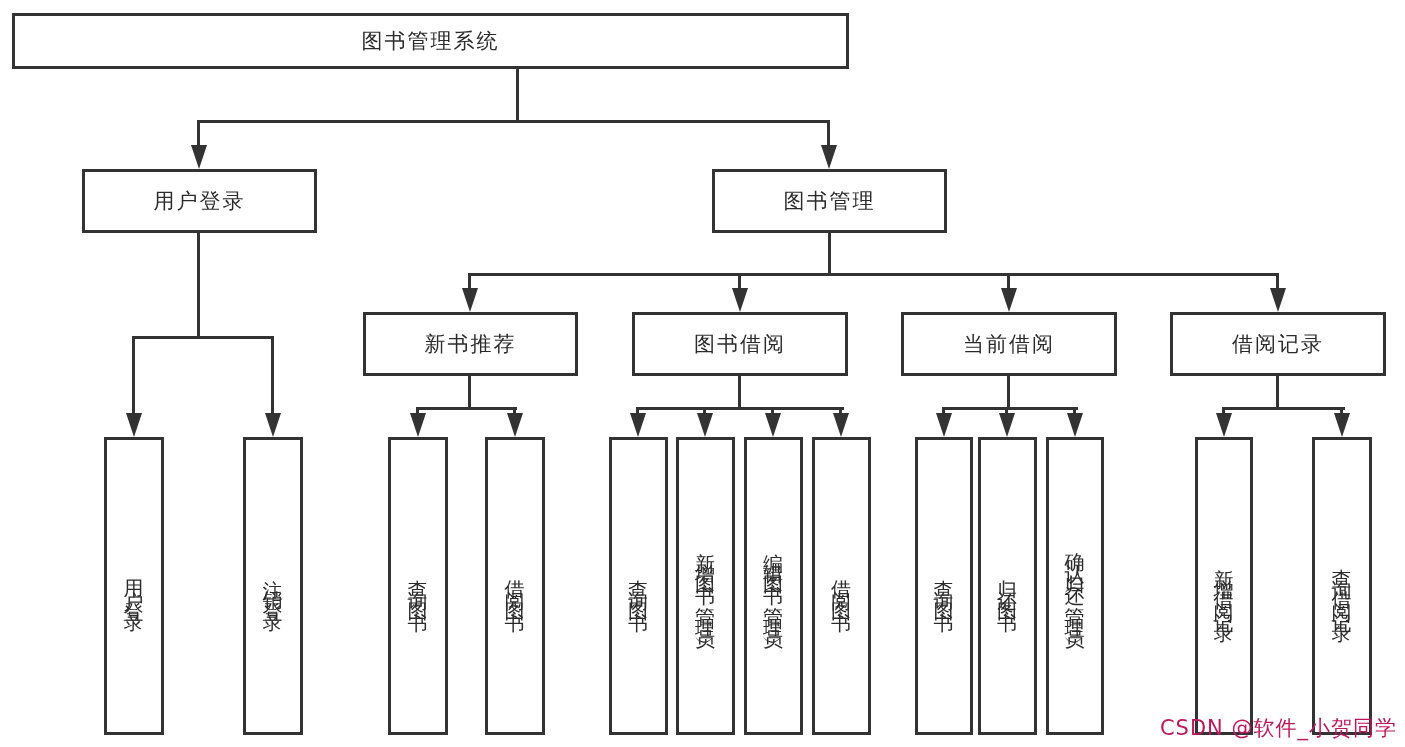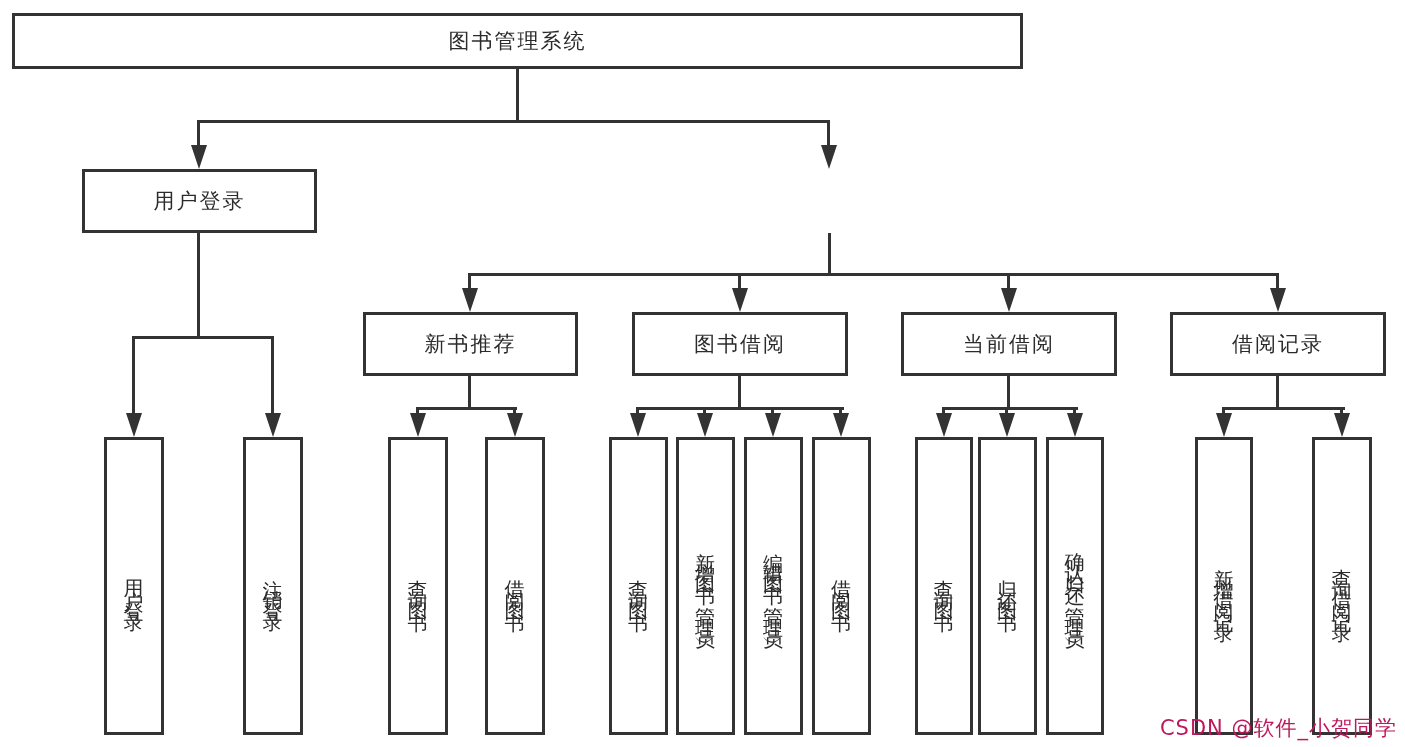--- a/index.html
+++ b/index.html
@@ -26,34 +26,37 @@
   .watermark{
     position:absolute;right:8px;bottom:5px;font-size:21px;letter-spacing:1px;
     color:#be185d;z-index:5;white-space:nowrap;
   }
 </style>
 </head>
 <body>
 
 <div class="stage">
 
-  <div class="box hbox" style="left:12px;top:13px;width:1011px;height:56px;">
+  <div class="box hbox" style="left:12px;top:13px;width:837px;height:56px;">
     <span>图书管理系统</span>
   </div>
 
   <div class="vline" style="left:516px;top:69px;height:54px;"></div>
   <div class="hline" style="left:197px;top:120px;width:633px;"></div>
 
   <div class="vline" style="left:197px;top:120px;height:28px;"></div>
   <div class="arrowhead" style="left:191px;top:145px;"></div>
   <div class="vline" style="left:827px;top:120px;height:28px;"></div>
   <div class="arrowhead" style="left:821px;top:145px;"></div>
 
   <div class="box hbox" style="left:82px;top:169px;width:235px;height:64px;">
     <span>用户登录</span>
+  </div>
+  <div class="box hbox" style="left:712px;top:169px;width:235px;height:64px;">
+    <span>图书管理</span>
   </div>
 
   <div class="vline" style="left:197px;top:233px;height:106px;"></div>
   <div class="hline" style="left:132px;top:336px;width:142px;"></div>
   <div class="vline" style="left:132px;top:336px;height:80px;"></div>
   <div class="arrowhead" style="left:126px;top:413px;"></div>
   <div class="vline" style="left:271px;top:336px;height:80px;"></div>
   <div class="arrowhead" style="left:265px;top:413px;"></div>
 
   <div class="vline" style="left:828px;top:233px;height:43px;"></div>

